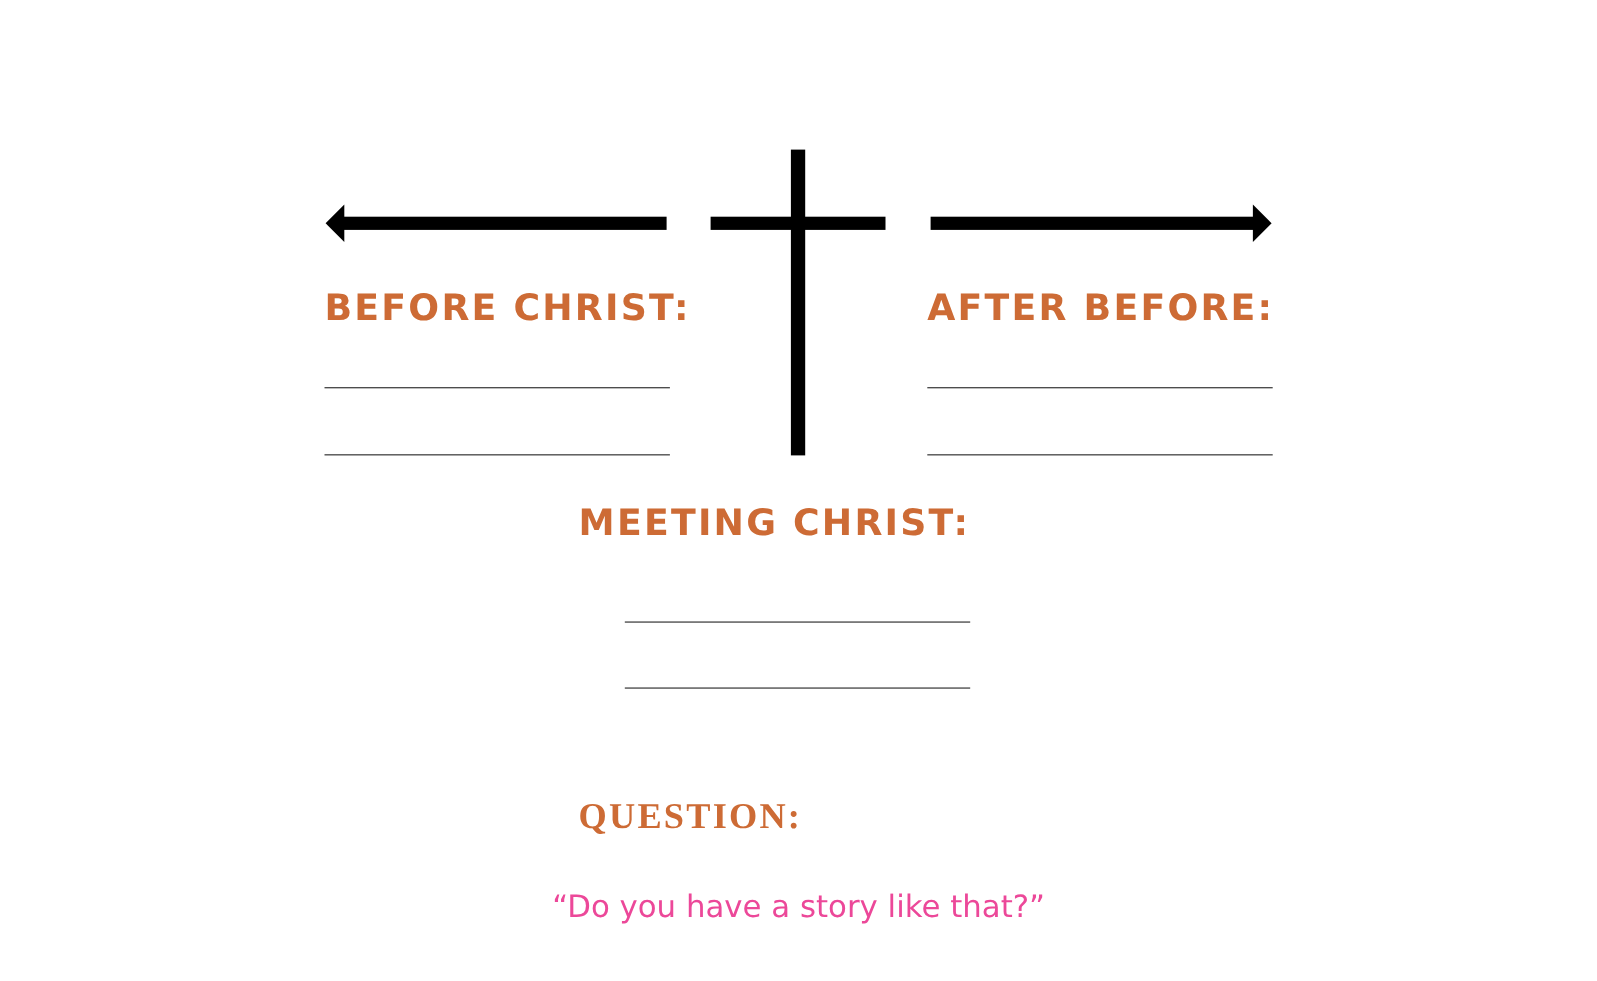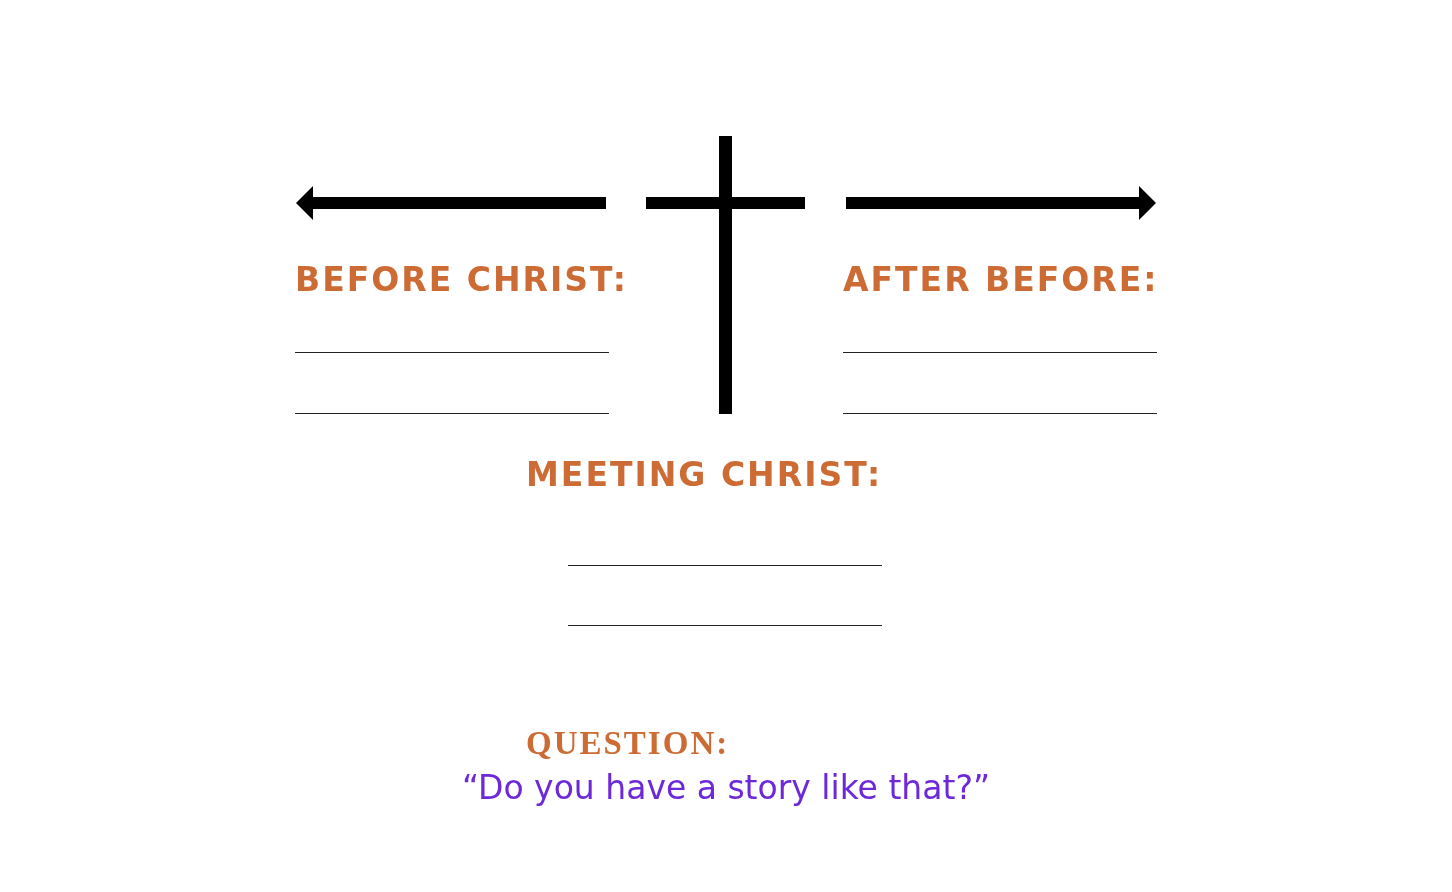--- a/index.html
+++ b/index.html
@@ -2,21 +2,21 @@
 <html><head>
   <meta charset="utf-8">
   <style>
     html, body { margin: 0; padding: 0; background: #ffffff; }
     body { width: 1452px; height: 892px; position: relative; overflow: hidden;
            font-family: "DejaVu Sans", "Liberation Sans", sans-serif; }
     .abs { position: absolute; }
     .heading { color: #cd6b35; font-weight: bold; letter-spacing: 2px; font-size: 33px;
                text-align: left; white-space: nowrap; line-height: 1; }
     .blank-line { position: absolute; height: 1px; background: #222; }
-    .quote { color: #6d28d9; font-size: 33px; text-align: center; white-space: nowrap; line-height: 1; }
+    .quote { color: #ec4899; font-size: 28px; text-align: center; white-space: nowrap; line-height: 1; margin-top: 40px; }
     svg { position: absolute; left: 0; top: 0; }
   </style>
 </head>
 <body>
 
 <svg width="1452" height="892">
 
   <g>
     <rect x="311" y="197" width="295" height="12" fill="#000"></rect>
     <polygon points="296,203 313,186 313,220" fill="#000"></polygon>

